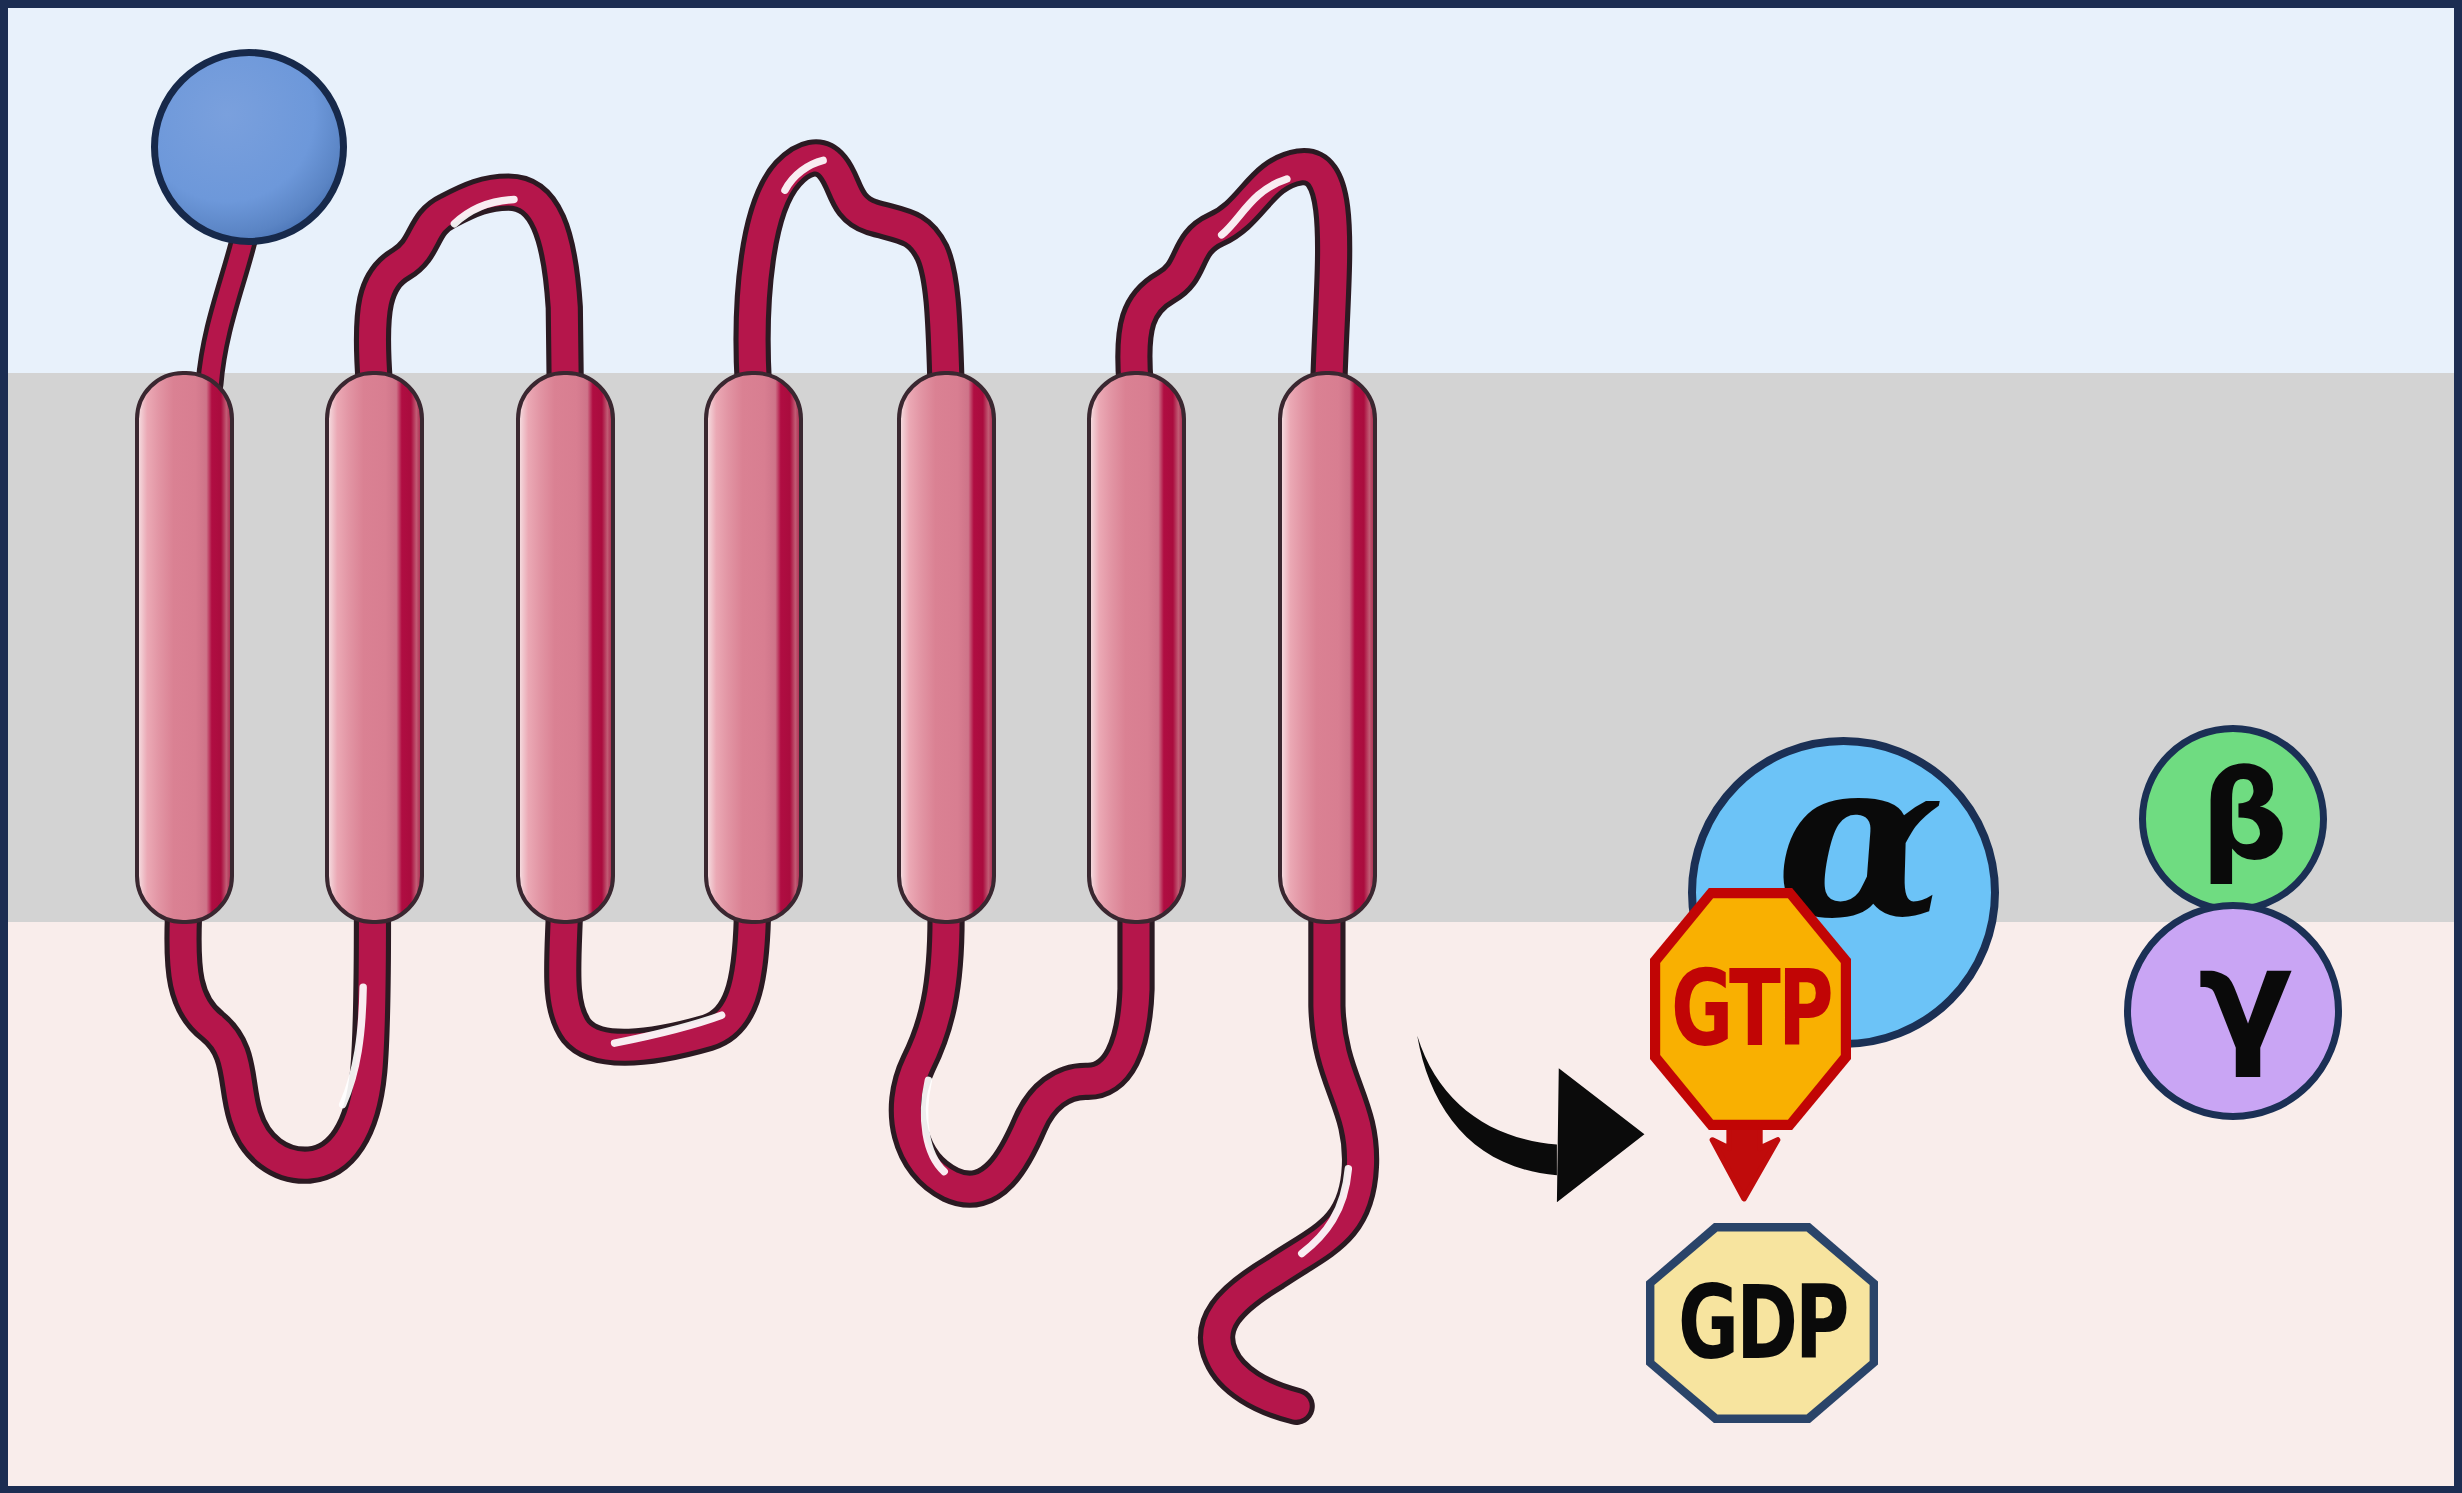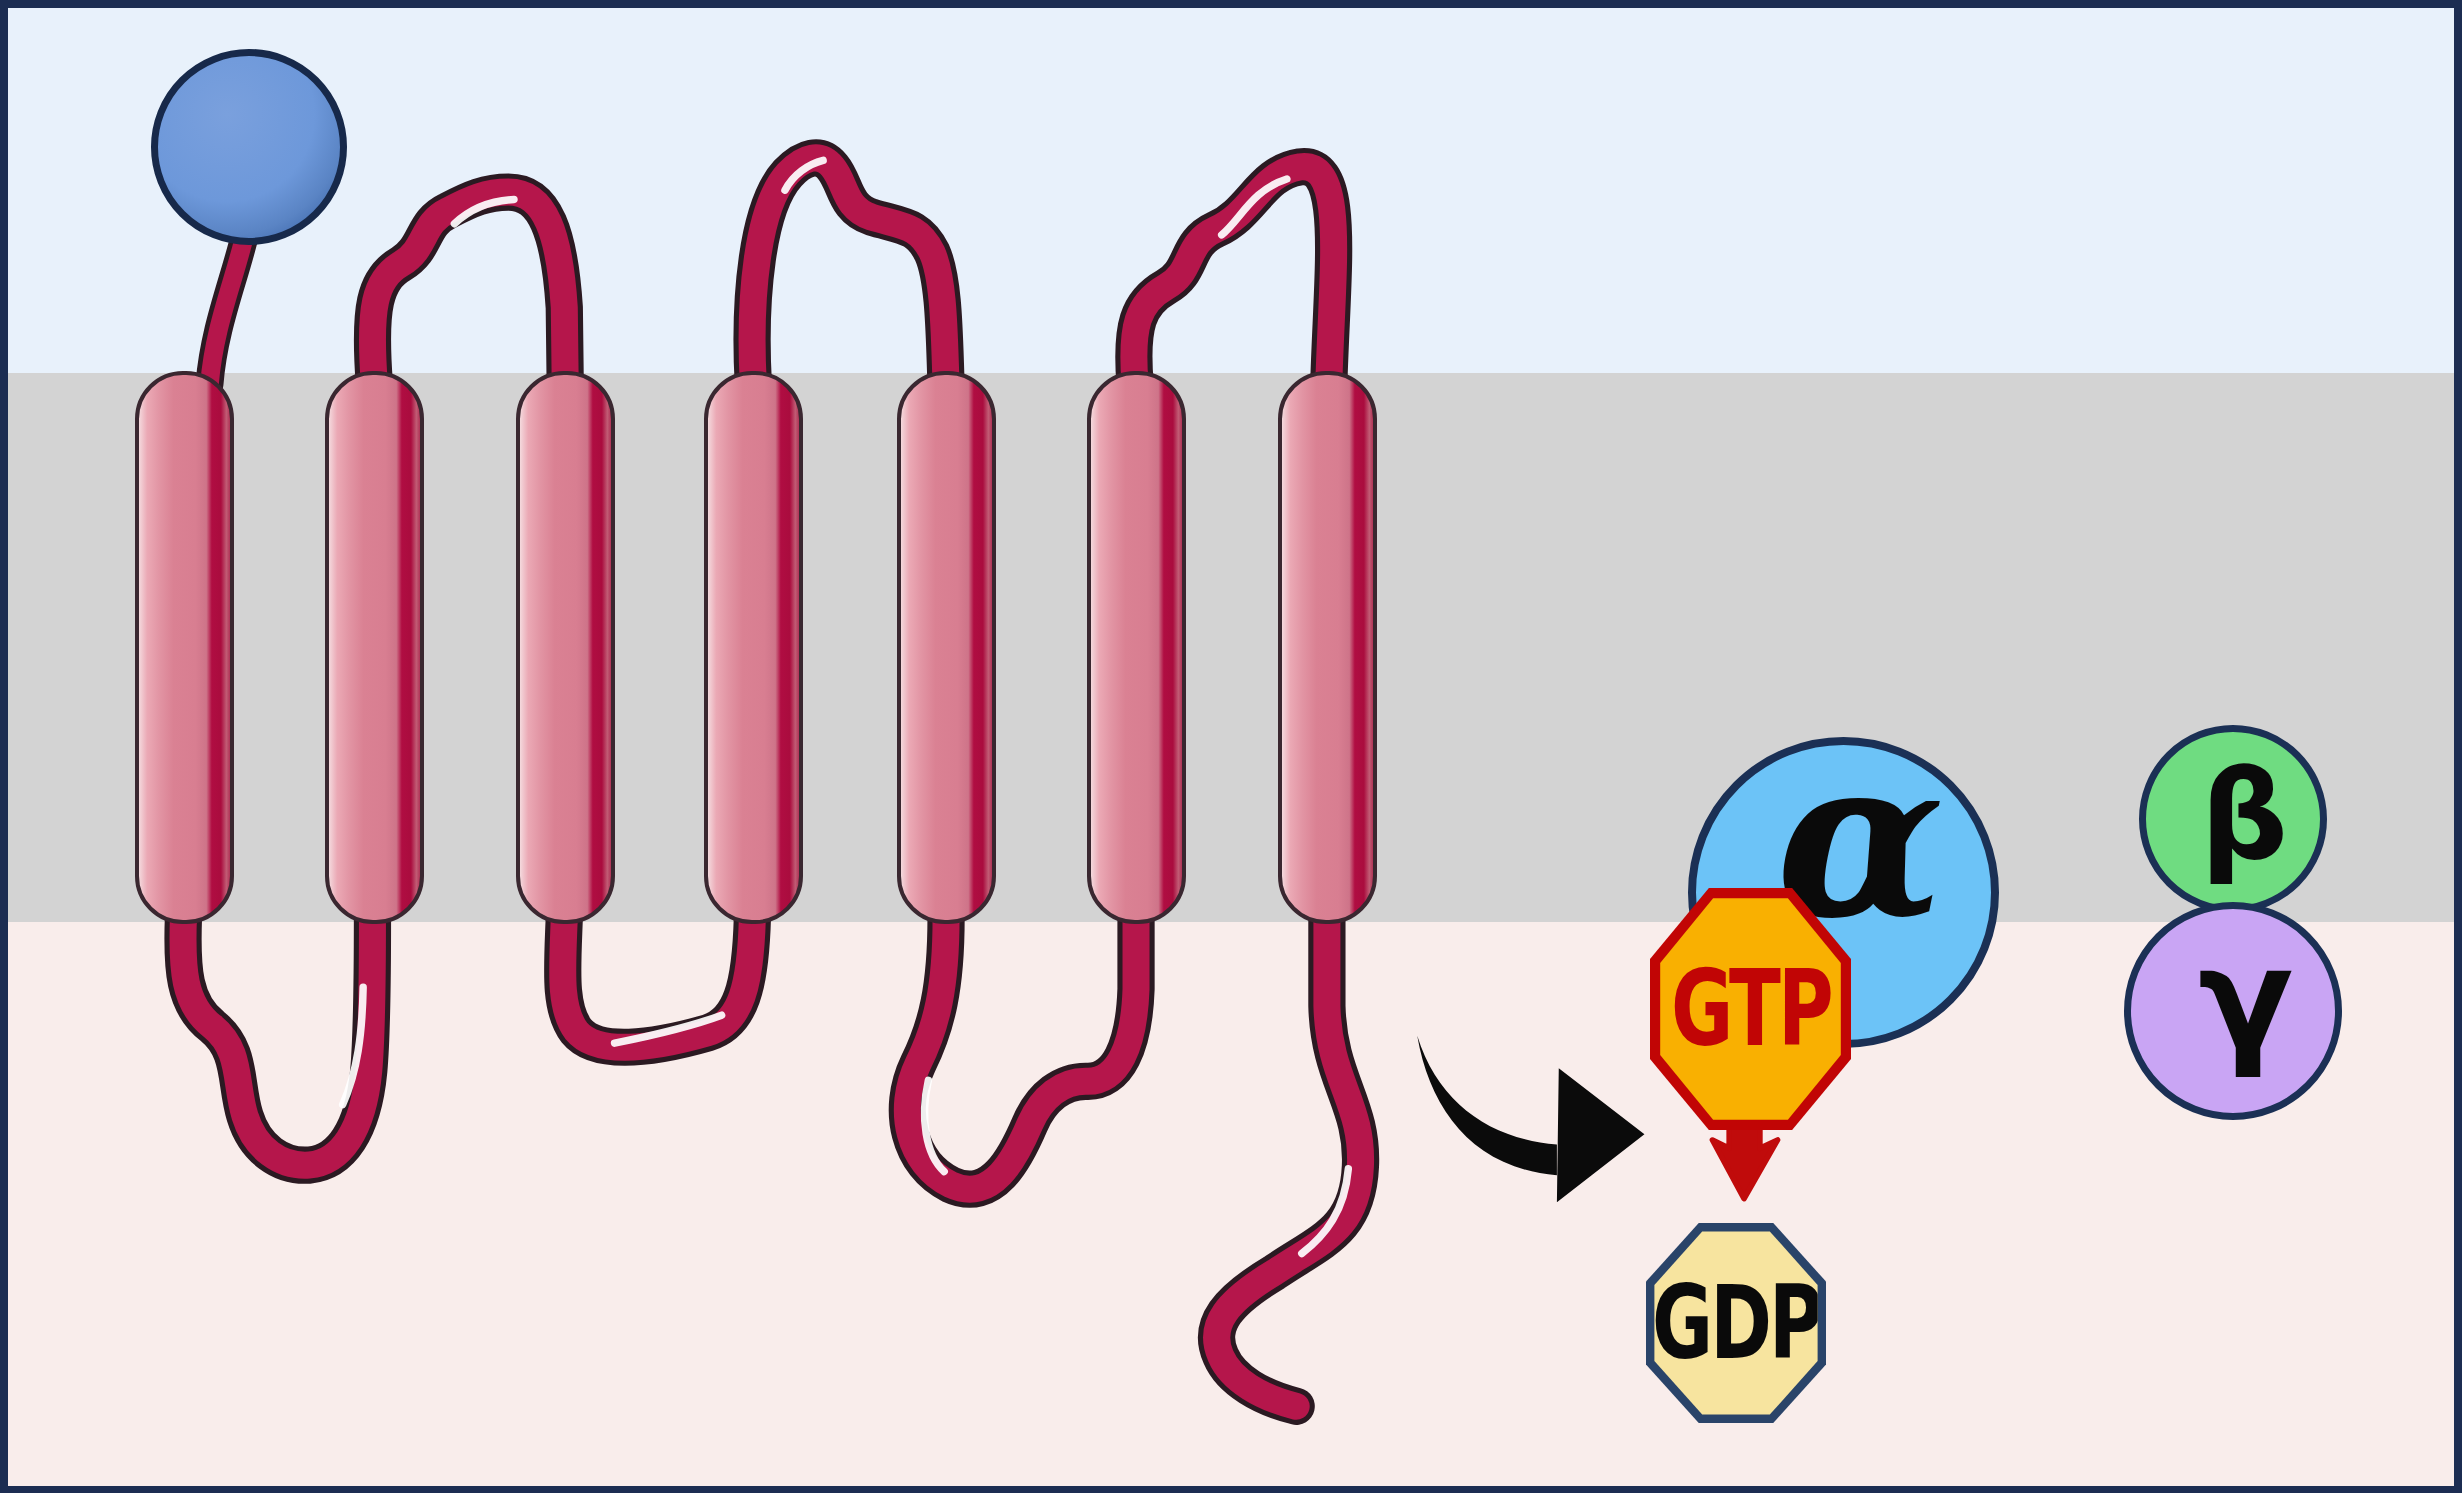--- a/index.html
+++ b/index.html
@@ -50,21 +50,21 @@
     clip-path:polygon(29.3% 0,70.7% 0,100% 29.3%,100% 70.7%,70.7% 100%,29.3% 100%,0 70.7%,0 29.3%);}
   .oct-inner{position:absolute;box-sizing:border-box;
     clip-path:polygon(29.3% 0,70.7% 0,100% 29.3%,100% 70.7%,70.7% 100%,29.3% 100%,0 70.7%,0 29.3%);
     display:flex;align-items:center;justify-content:center;}
   .oct.gtp{left:1650px;top:888px;width:201px;height:242px;background:#C10505;z-index:4;}
   .oct.gtp .oct-inner{inset:10.2px;background:#F9B001;}
   .oct.gtp .oct-label{
     font-weight:bold;font-size:95px;line-height:1;color:#C10505;
     letter-spacing:-3.7px;transform:scale(0.80,1.10);
   }
-  .oct.gdp{left:1646px;top:1223px;width:180px;height:200px;background:#2A4469;z-index:3;}
+  .oct.gdp{left:1646px;top:1223px;width:232px;height:200px;background:#2A4469;z-index:3;}
   .oct.gdp .oct-inner{inset:8.4px;background:#F7E49F;}
   .oct.gdp .oct-label{
     font-weight:bold;font-size:93px;line-height:1;color:#0A0A0A;
     letter-spacing:-3.7px;transform:scale(0.80,1.10);
   }
 
   .frame{position:absolute;inset:0;border:8.4px solid #1C2D52;z-index:10;pointer-events:none;}
 </style>
 </head>
 <body>

